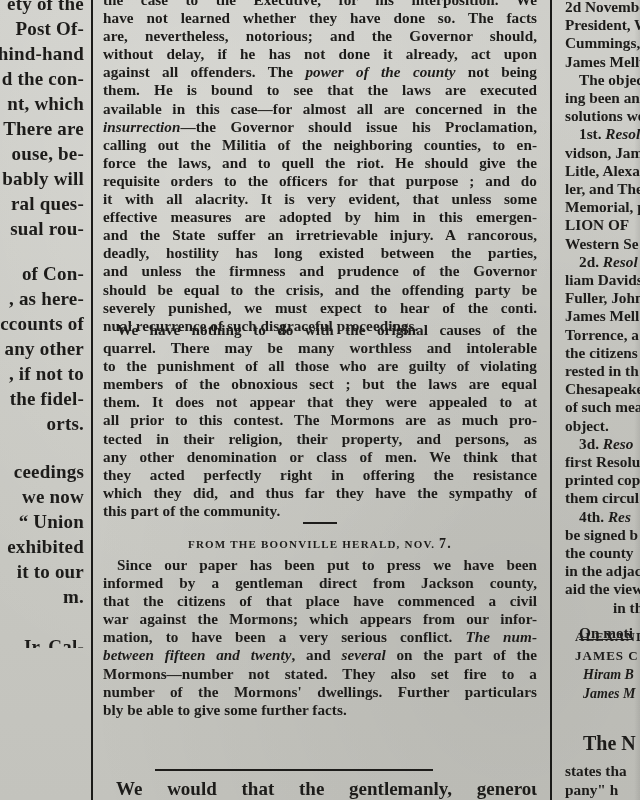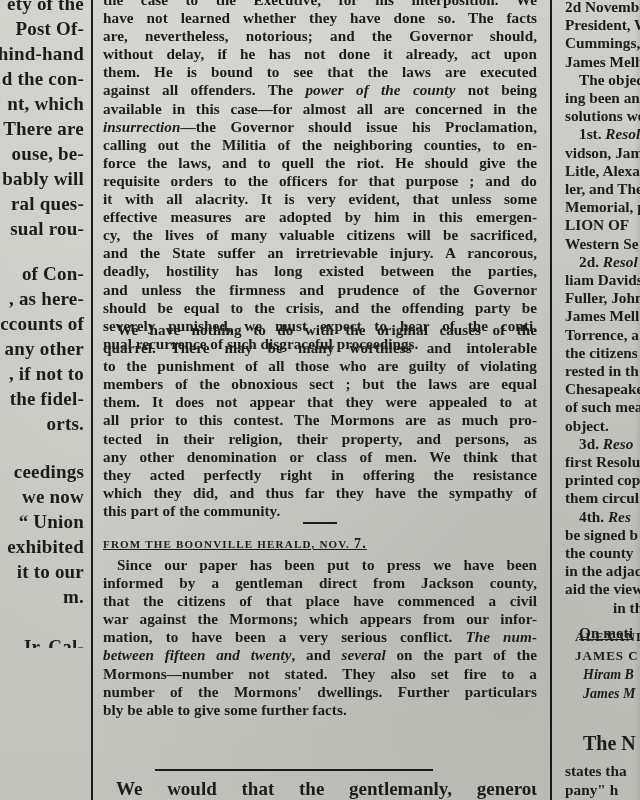--- a/index.html
+++ b/index.html
@@ -92,25 +92,24 @@
       width: 34px;
       height: 2px;
       background: #1d1c1a;
       top: 522px;
     }
     .dateline {
       position: absolute;
       left: 0;
       width: 434px;
       top: 536px;
-      text-align: left;
+      text-align: center;
       font-size: 11px;
       letter-spacing: 1.2px;
       font-weight: bold;
-      text-decoration: underline;
     }
     .dateline .dl-big { font-size: 14px; }
     .long-rule {
       position: absolute;
       left: 52px;
       width: 278px;
       height: 2px;
       background: #1d1c1a;
       top: 769px;
     }
@@ -186,30 +185,29 @@
     <span class="left-line" style="top: 760px;">n of the</span>
   </div>
 <div class="rule-v rule-left"></div>
 
 <div class="column col-center">
   <div class="center-text" id="p1" style="top:-9px;">
       <span class="center-line"><span>the case to the Executive, for his interposition.   We</span></span>
       <span class="center-line"><span>have not learned whether they have done so.   The facts</span></span>
       <span class="center-line"><span>are, nevertheless, notorious; and the  Governor should,</span></span>
       <span class="center-line"><span>without delay, if he has not done it already, act upon</span></span>
+      <span class="center-line"><span>against all offenders.  The </span><span class="ital">power of the county</span><span> not being</span></span>
       <span class="center-line"><span>them.  He is bound  to  see that the laws are  executed</span></span>
-      <span class="center-line"><span>against all offenders.  The </span><span class="ital">power of the county</span><span> not being</span></span>
       <span class="center-line"><span>available in this case—for almost all are concerned  in the</span></span>
       <span class="center-line"><span class="ital">insurrection</span><span>—the Governor should issue his Proclamation,</span></span>
       <span class="center-line"><span>calling out the Militia of the neighboring counties, to en-</span></span>
       <span class="center-line"><span>force the laws, and to quell the riot.   He should give the</span></span>
       <span class="center-line"><span>requisite orders to the officers  for that purpose ; and do</span></span>
       <span class="center-line"><span>it with all alacrity.  It  is very evident, that unless some</span></span>
       <span class="center-line"><span>effective measures are adopted  by him in this emergen-</span></span>
-      <span class="center-line"><span>cy, the lives of many valuable citizens will  be sacrificed,</span></span>
       <span class="center-line"><span>and the State suffer an irretrievable injury.  A rancorous,</span></span>
       <span class="center-line"><span>deadly,  hostility  has  long existed between the parties,</span></span>
       <span class="center-line"><span>and unless the firmness and prudence of  the Governor</span></span>
       <span class="center-line"><span>should be equal  to the crisis, and the offending party be</span></span>
       <span class="center-line"><span>severely punished, we  must expect to  hear of the conti.</span></span>
       <span class="center-line last"><span>nual recurrence of such disgraceful proceedings.</span></span>
     </div>
   <div class="center-text" id="p2" style="top:321px;">
       <span class="center-line indent"><span>We have nothing to do with the original causes of the</span></span>
       <span class="center-line"><span>quarrel.  There may be many worthless and intolerable</span></span>

